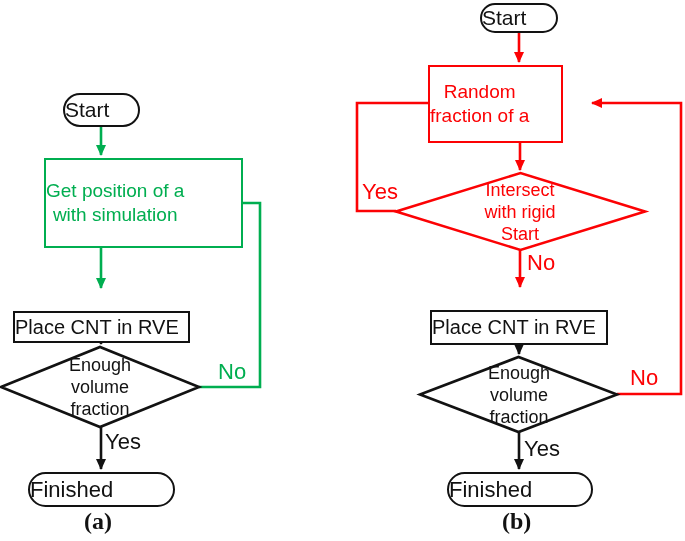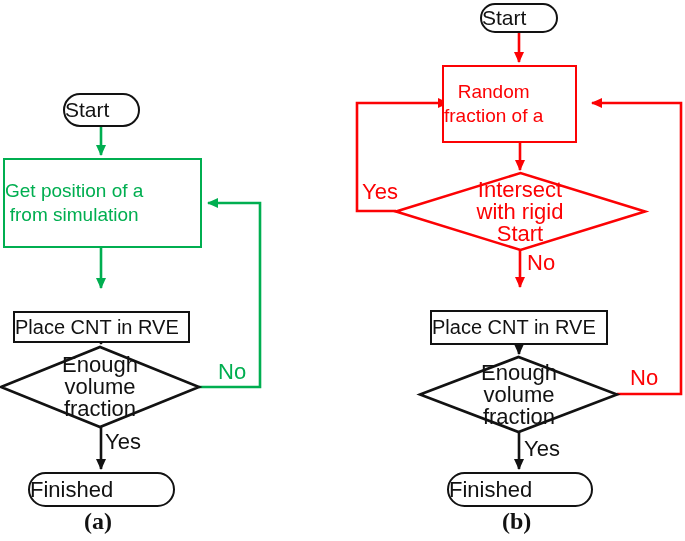--- a/index.html
+++ b/index.html
@@ -4,42 +4,42 @@
 <style>
   html,body{margin:0;padding:0;background:#fff;}
   .canvas{
     position:relative;width:685px;height:541px;background:#fff;overflow:hidden;
     font-family:"Liberation Sans","DejaVu Sans",sans-serif;color:var(--ink,#121212);
   }
   .node{position:absolute;display:flex;align-items:center;
         text-align:center;background:#fff;box-sizing:border-box;}
   .stadium{border:2.5px solid var(--ink);border-radius:999px;}
   .rect{border:2.5px solid var(--ink);}
-  .rect-green{border:2.5px solid var(--green);color:var(--green);}
+  .rect-green{border:2.5px solid var(--green);color:var(--green);margin-left:41px;}
   .rect-red{border:2.5px solid var(--red);color:var(--red);}
   .lines span{display:block;}
   .diamond-text{position:absolute;display:flex;flex-direction:column;align-items:center;
         justify-content:center;text-align:center;background:transparent;}
   .edge-label{position:absolute;font-size:22px;line-height:24px;white-space:nowrap;}
   .green-text{color:var(--green);}
   .red-text{color:var(--red);}
   .caption{position:absolute;font-family:"Liberation Serif","DejaVu Serif",serif;
         font-weight:bold;font-size:24px;white-space:nowrap;}
   svg.overlay{position:absolute;left:0;top:0;width:685px;height:541px;pointer-events:none;}
   .stroke-green{stroke:var(--green);fill:none;stroke-width:2.6;}
   .stroke-red{stroke:var(--red);fill:none;stroke-width:2.6;}
   .stroke-ink{stroke:var(--ink);fill:none;stroke-width:2.6;}
   .fill-green{fill:var(--green);}
   .fill-red{fill:var(--red);}
   .fill-ink{fill:var(--ink);}
   .diamond{fill:#fff;stroke-width:2.6;}
   .fs-start{font-size:21px;}
   .fs-proc{font-size:19px;line-height:24px;}
   .fs-place{font-size:20px;margin-top:20px;}
-  .fs-diamond{font-size:22px;line-height:22px;text-align:center;}
+  .fs-diamond{font-size:18px;line-height:22px;text-align:center;}
   .fs-finish{font-size:22px;}
 </style>
 </head>
 <body>
 
 <div class="canvas">
 
   <svg class="overlay" viewBox="0 0 685 541">
     <defs>
       <marker id="arr-green" markerUnits="userSpaceOnUse" markerWidth="13" markerHeight="11" refX="10" refY="5" orient="auto">
@@ -72,21 +72,21 @@
     <polygon class="diamond stroke-ink" points="420,394.5 518.5,357 617,394.5 518.5,432"></polygon>
   </svg>
 
   <div class="node stadium fs-start" style="left:63px;top:93px;width:77px;height:34px;">
     <span>Start</span>
   </div>
 
   <div class="node rect-green fs-proc lines" style="left:3px;top:158px;width:199px;height:90px;">
     <div>
       <span>Get position of a</span>
-      <span>from simulation</span>
+      <span>with simulation</span>
     </div>
   </div>
 
   <div class="node rect fs-place" style="left:13px;top:291px;width:177px;height:32px;">
     <span>Place CNT in RVE</span>
   </div>
 
   <div class="diamond-text fs-diamond" style="left:25px;top:353px;width:150px;height:68px;">
     <span>Enough</span>
     <span>volume</span>
@@ -99,21 +99,21 @@
   <div class="node stadium fs-finish" style="left:28px;top:472px;width:147px;height:35px;">
     <span>Finished</span>
   </div>
 
   <div class="caption" style="left:84px;top:508px;">(a)</div>
 
   <div class="node stadium fs-start" style="left:480px;top:3px;width:78px;height:30px;">
     <span>Start</span>
   </div>
 
-  <div class="node rect-red fs-proc lines" style="left:442px;top:65px;width:135px;height:78px;">
+  <div class="node rect-red fs-proc lines" style="left:428px;top:65px;width:135px;height:78px;">
     <div>
       <span>Random</span>
       <span>fraction of a</span>
     </div>
   </div>
 
   <div class="diamond-text fs-diamond red-text" style="left:445px;top:178px;width:150px;height:68px;">
     <span>Intersect</span>
     <span>with rigid</span>
     <span>Start</span>

